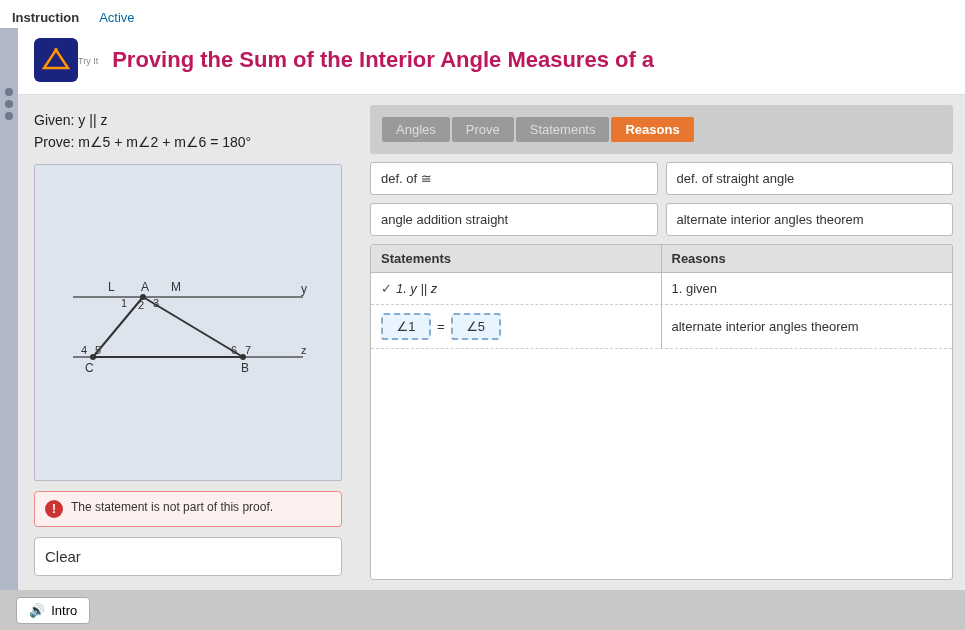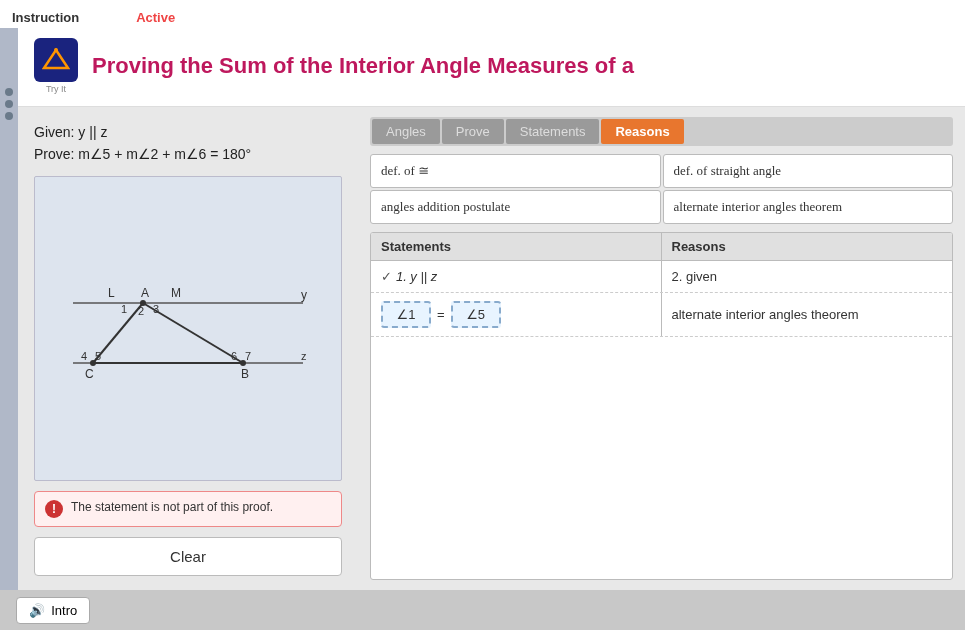--- a/index.html
+++ b/index.html
@@ -22,23 +22,22 @@
       gap: 20px;
       height: 36px;
     }
     .top-nav-item {
       font-size: 13px;
       font-weight: bold;
       color: #333;
       cursor: pointer;
     }
     .top-nav-item.active {
-      color: #ef4444;
-      font-weight: bold;
-      margin-left: 37px;
+      color: #0369a1;
+      font-weight: normal;
     }
 
     
     .left-strip {
       position: absolute;
       left: 0;
       top: 28px;
       width: 18px;
       height: 580px;
       background: #b0b8c8;
@@ -170,42 +169,42 @@
       flex-shrink: 0;
     }
 
     
     .clear-btn {
       background: #fff;
       border: 1px solid #bbb;
       border-radius: 4px;
       padding: 10px;
       font-size: 15px;
-      text-align: center;
+      text-align: left;
       cursor: pointer;
       color: #333;
     }
 
     
     .right-panel {
       flex: 1;
       padding: 10px 12px;
       display: flex;
       flex-direction: column;
       gap: 8px;
       background: #e8e8e8;
     }
 
     
     .tab-bar {
       display: flex;
       gap: 2px;
       background: #ccc;
       border-radius: 3px;
-      padding: 2px;
+      padding: 12px;
     }
     .tab {
       padding: 5px 14px;
       font-size: 13px;
       border-radius: 2px;
       cursor: pointer;
       color: #fff;
       background: transparent;
     }
     .tab.active-tab {
@@ -215,22 +214,21 @@
     }
     .tab.dim-tab {
       background: #9a9a9a;
       color: #ddd;
     }
 
     
     .drag-items {
       display: grid;
       grid-template-columns: 1fr 1fr;
-      gap: 2px;
-      font-family: Liberation Serif, serif;
+      gap: 8px;
     }
     .drag-item {
       background: #fff;
       border: 1px solid #bbb;
       border-radius: 3px;
       padding: 8px 10px;
       font-size: 13px;
       color: #333;
       cursor: grab;
       text-align: left;
@@ -336,21 +334,21 @@
 
 <div class="left-strip">
   <div class="left-strip-dot"></div>
   <div class="left-strip-dot"></div>
   <div class="left-strip-dot"></div>
 </div>
 
 <div class="main-content">
 
   <div class="header-section">
-    <div style="display:flex;flex-direction:column;align-items:center">
+    <div style="display:flex;flex-direction:row;align-items:center">
       <div class="header-icon">
         <svg viewBox="0 0 28 28" fill="none">
           <polygon points="14,4 26,22 2,22" fill="none" stroke="#ff9500" stroke-width="2.5"></polygon>
           <line x1="2" y1="22" x2="26" y2="22" stroke="#ff9500" stroke-width="2"></line>
           <circle cx="14" cy="4" r="2" fill="#ff9500"></circle>
         </svg>
       </div>
       <span class="try-it-label">Try It</span>
     </div>
     <div class="header-text">
@@ -415,37 +413,37 @@
       <div class="tab-bar">
         <div class="tab dim-tab">Angles</div>
         <div class="tab dim-tab">Prove</div>
         <div class="tab dim-tab">Statements</div>
         <div class="tab active-tab">Reasons</div>
       </div>
 
       <div class="drag-items">
         <div class="drag-item">def. of ≅</div>
         <div class="drag-item">def. of straight angle</div>
-        <div class="drag-item">angles addition postulate</div>
+        <div class="drag-item">angle addition straight</div>
         <div class="drag-item">alternate interior angles theorem</div>
       </div>
 
       <div class="proof-table">
         <div class="proof-header-row">
           <div class="proof-header-cell">Statements</div>
           <div class="proof-header-cell">Reasons</div>
         </div>
 
         <div class="proof-row">
           <div class="proof-cell">
             <span class="check-mark">✓</span>
             <span style="font-style:italic;">1. y || z</span>
           </div>
           <div class="proof-cell">
-            <span>2. given</span>
+            <span>1. given</span>
           </div>
         </div>
 
         <div class="proof-row">
           <div class="proof-cell">
             <div class="statement-with-drops">
               <div class="drop-zone filled">∠1</div>
               <span>=</span>
               <div class="drop-zone filled">∠5</div>
             </div>

